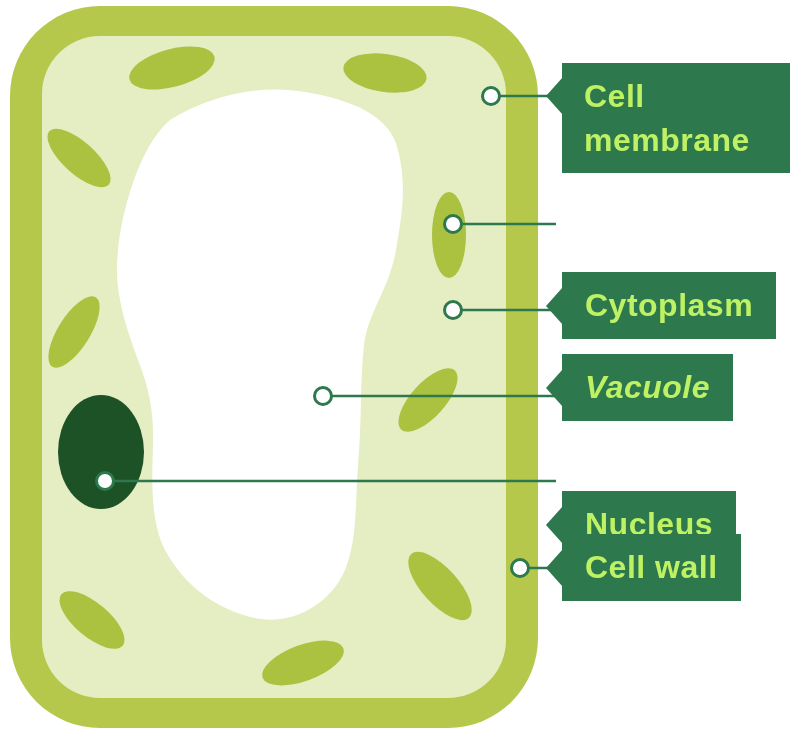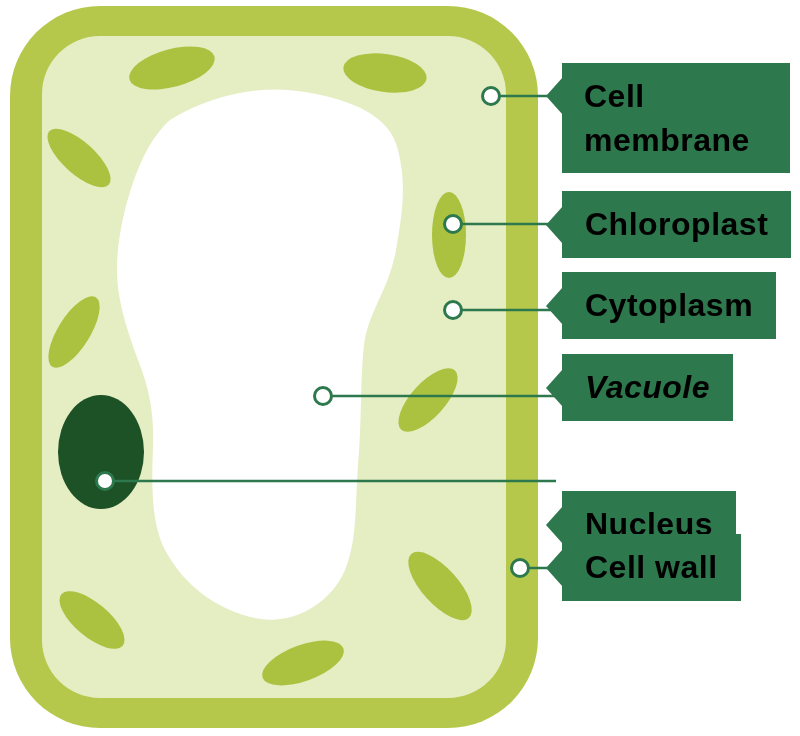--- a/index.html
+++ b/index.html
@@ -8,21 +8,21 @@
     width:800px;height:736px;
     background:#ffffff;
     overflow:hidden;
     font-family:"Liberation Sans","DejaVu Sans",sans-serif;
   }
   .cell-svg{position:absolute;left:0;top:0;}
   .label{
     position:absolute;
     left:562px;
     background:#2d784d;
-    color:#000000;
+    color:#bef264;
     font-weight:bold;
     font-size:32px;
     letter-spacing:0.5px;
     box-sizing:border-box;
   }
   .label--row{
     display:inline-flex;
     align-items:center;
     height:67px;
     padding:0 23px;
@@ -96,21 +96,20 @@
     <circle cx="491" cy="96" r="8.5" fill="#ffffff" stroke-width="3" stroke="#2d784d"></circle>
     <circle cx="453" cy="224" r="8.5" fill="#ffffff" stroke-width="3" stroke="#2d784d"></circle>
     <circle cx="453" cy="310" r="8.5" fill="#ffffff" stroke-width="3" stroke="#2d784d"></circle>
     <circle cx="323" cy="396" r="8.5" fill="#ffffff" stroke-width="3" stroke="#2d784d"></circle>
     <circle cx="105" cy="481" r="8.5" fill="#ffffff" stroke-width="3" stroke="#2d784d"></circle>
     <circle cx="520" cy="568" r="8.5" fill="#ffffff" stroke-width="3" stroke="#2d784d"></circle>
   </svg>
 
   <div class="label label--tall" style="top:63px;">Cell membrane</div>
 
-  <div class="label label--row" style="top:191px;">Chloroplast</div>
 
   <div class="label label--row" style="top:272px;">Cytoplasm</div>
 
   <div class="label label--row" style="top:354px;font-style:italic;">Vacuole</div>
 
   <div class="label label--row" style="top:447px;margin-top:44px;">Nucleus</div>
 
   <div class="label label--row" style="top:534px;">Cell wall</div>
 
 </div>

